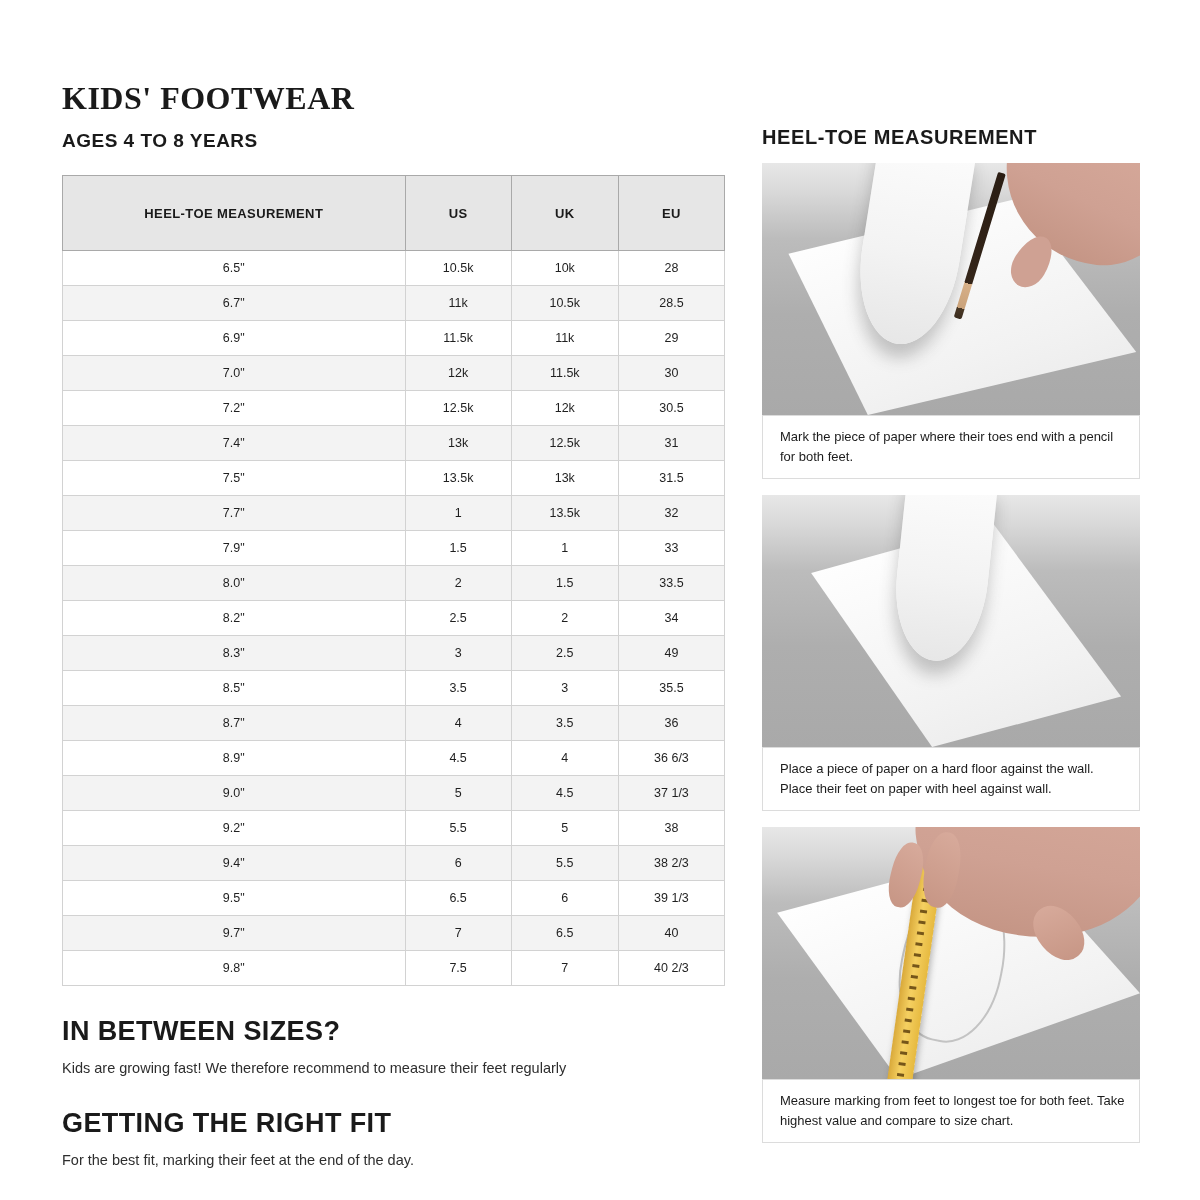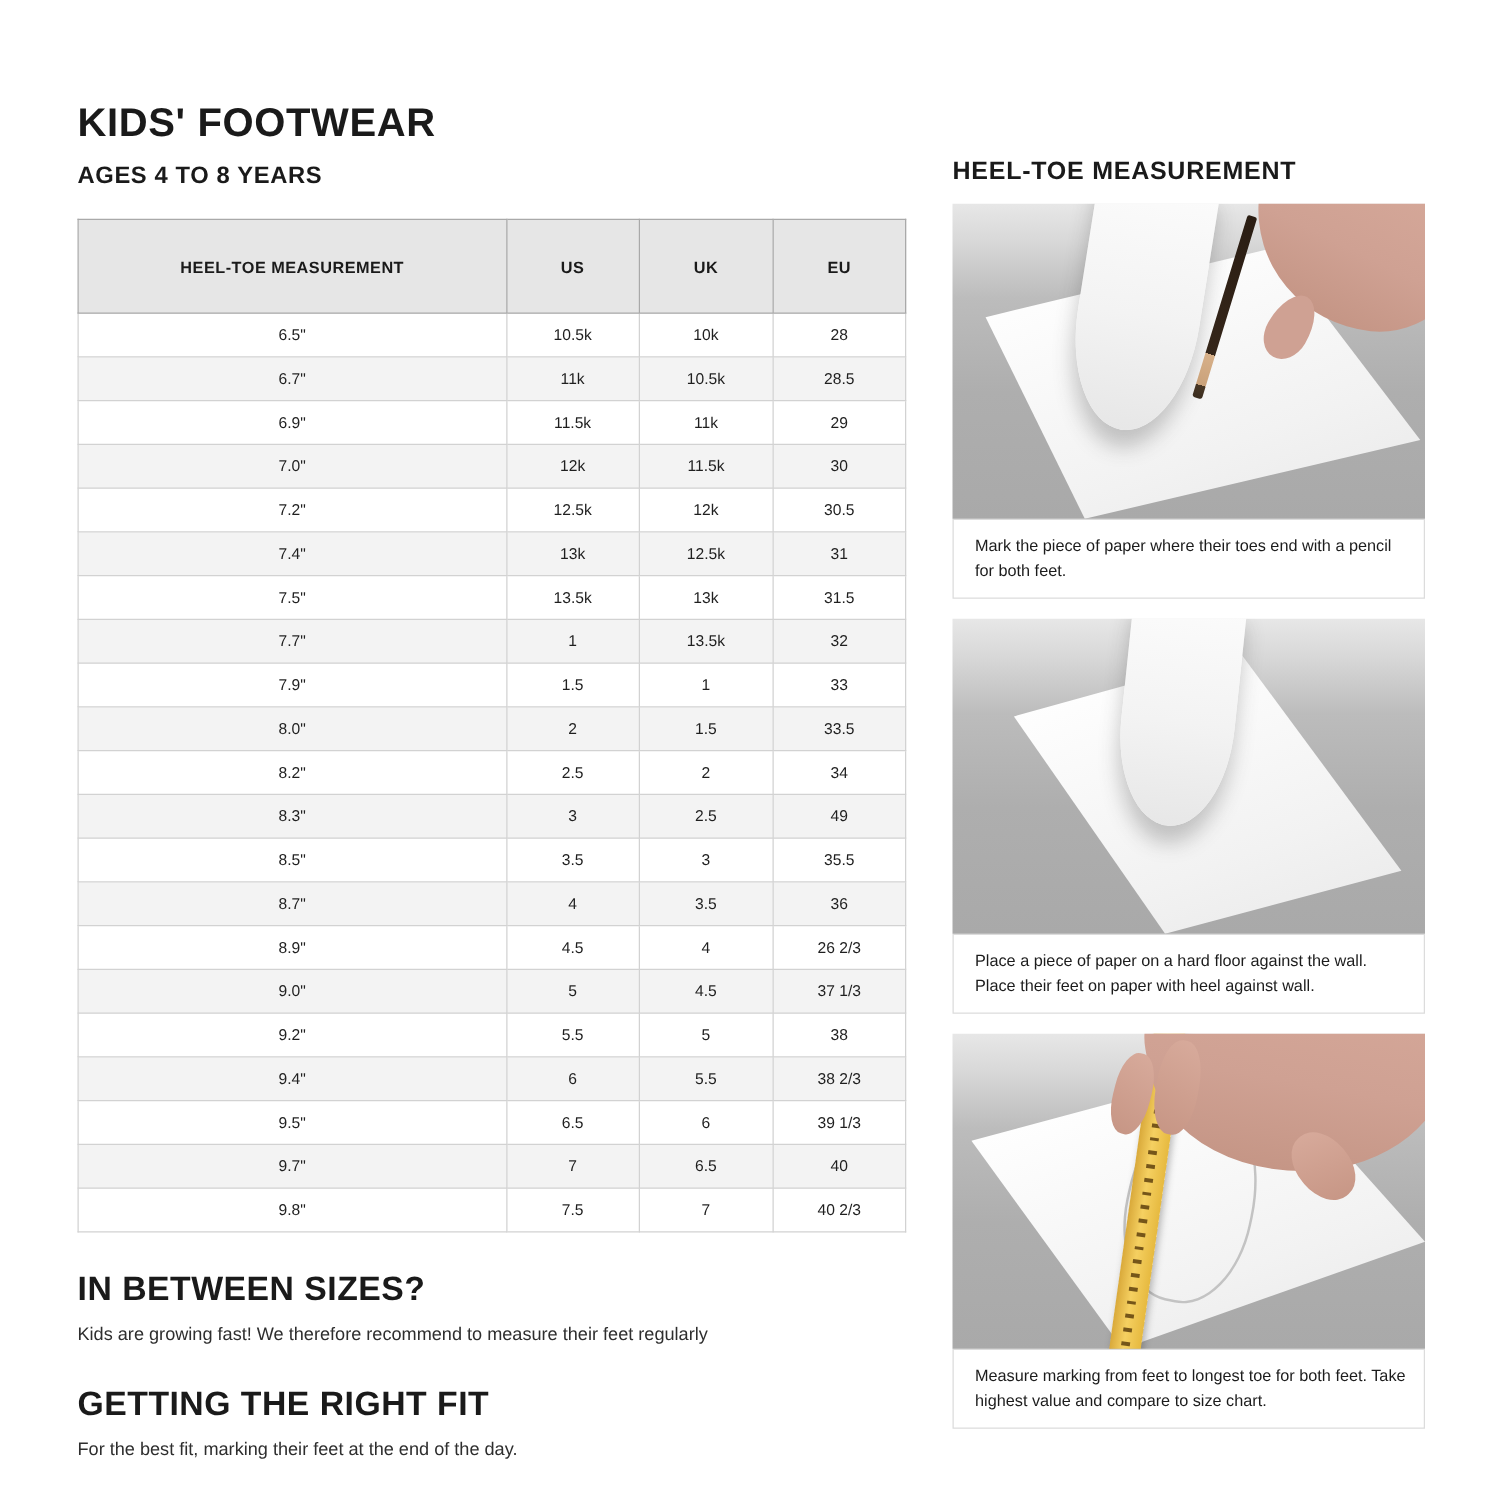--- a/index.html
+++ b/index.html
@@ -12,21 +12,21 @@
     position: relative;
     width: 1200px;
     height: 1200px;
     background: #ffffff;
     overflow: hidden;
   }
 
   
   .left-col { position: absolute; left: 62px; top: 80px; width: 663px; }
   .page-title {
-    font-size: 32px; font-weight: bold; letter-spacing: 0.5px; color: #1a1a1a;
+    font-size: 32px; font-weight: bold; letter-spacing: 0.5px; color: #1a1a1a; font-family: Liberation Serif, serif;
   }
   .page-subtitle {
     margin-top: 13px;
     font-size: 19px; font-weight: bold; letter-spacing: 0.5px; color: #1a1a1a;
   }
   table.size-table {
     margin-top: 23px;
     width: 663px;
     border-collapse: collapse;
     border: 1px solid #8f8f8f;
@@ -253,21 +253,21 @@
           <tr>
             <td>8.7"</td>
             <td>4</td>
             <td>3.5</td>
             <td>36</td>
           </tr>
           <tr>
             <td>8.9"</td>
             <td>4.5</td>
             <td>4</td>
-            <td>26 2/3</td>
+            <td>36 6/3</td>
           </tr>
           <tr>
             <td>9.0"</td>
             <td>5</td>
             <td>4.5</td>
             <td>37 1/3</td>
           </tr>
           <tr>
             <td>9.2"</td>
             <td>5.5</td>

